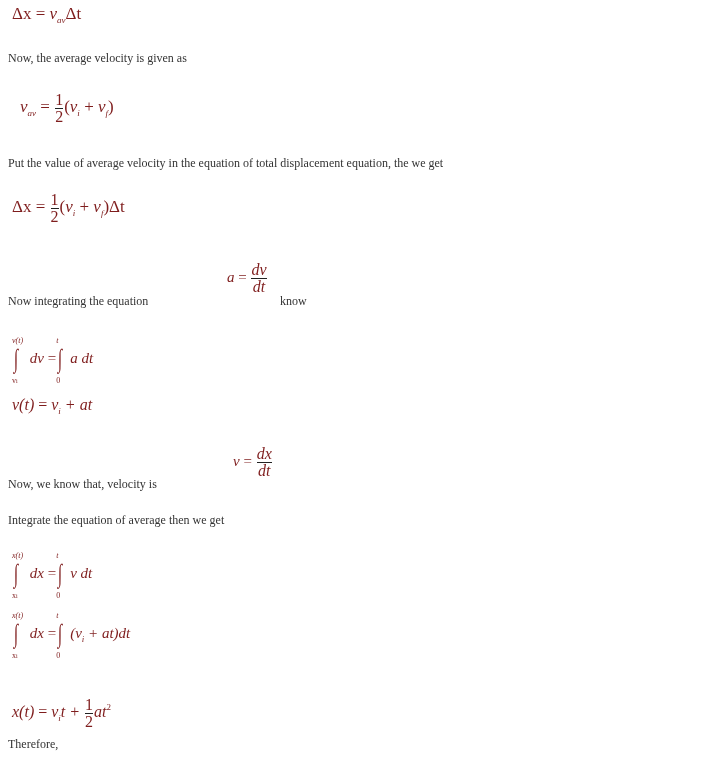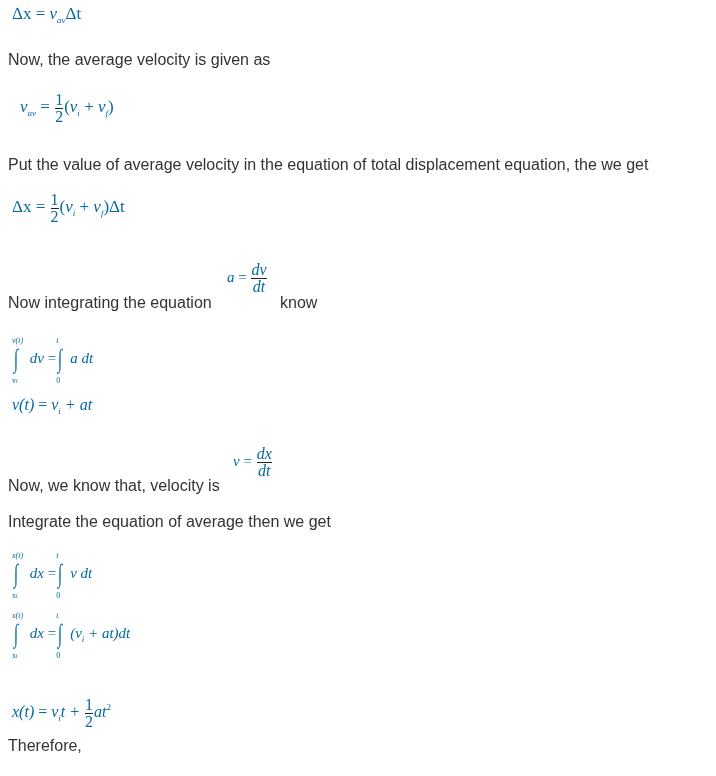--- a/index.html
+++ b/index.html
@@ -1,18 +1,18 @@
 <!DOCTYPE html>
 <html><head>
 <meta charset="utf-8">
 <style>
   html, body { margin:0; padding:0; background:#ffffff; }
   body { width:716px; height:776px; position:relative; overflow:hidden; color:#333333; }
-  .txt { position:absolute; left:8px; font-family:Liberation Sans, sans-serif; font-size:16px; color:#333333; white-space:nowrap; }
-  .m { position:absolute; font-family:"Liberation Serif", serif; font-style:italic; color:#0369a1; white-space:nowrap; font-size:17px; }
+  .txt { position:absolute; left:8px; font-family:Liberation Serif, serif; font-size:12px; color:#333333; white-space:nowrap; }
+  .m { position:absolute; font-family:"Liberation Serif", serif; font-style:italic; color:#7f1d1d; white-space:nowrap; font-size:17px; }
   .m .up { font-style:normal; }
   .sub { font-size:9px; vertical-align:-4px; }
   .sup { font-size:9px; vertical-align:7px; font-style:normal; }
   .frac { display:inline-block; vertical-align:middle; text-align:center; margin:0 1px; }
   .frac .n, .frac .d { display:block; line-height:16px; font-style:normal; font-size:16px; }
   .frac .n.it, .frac .d.it { font-style:italic; }
   .frac .bar { display:block; border-top:1px solid #222; width:100%; }
   .int { display:inline-block; position:relative; width:14px; height:40px; vertical-align:middle; }
   .int .s { position:absolute; left:2px; top:6px; font-size:26px; font-style:normal; line-height:26px; transform:scaleX(0.6); transform-origin:left; }
   .int .hi { position:absolute; left:0; top:-4px; font-size:8px; white-space:nowrap; }

